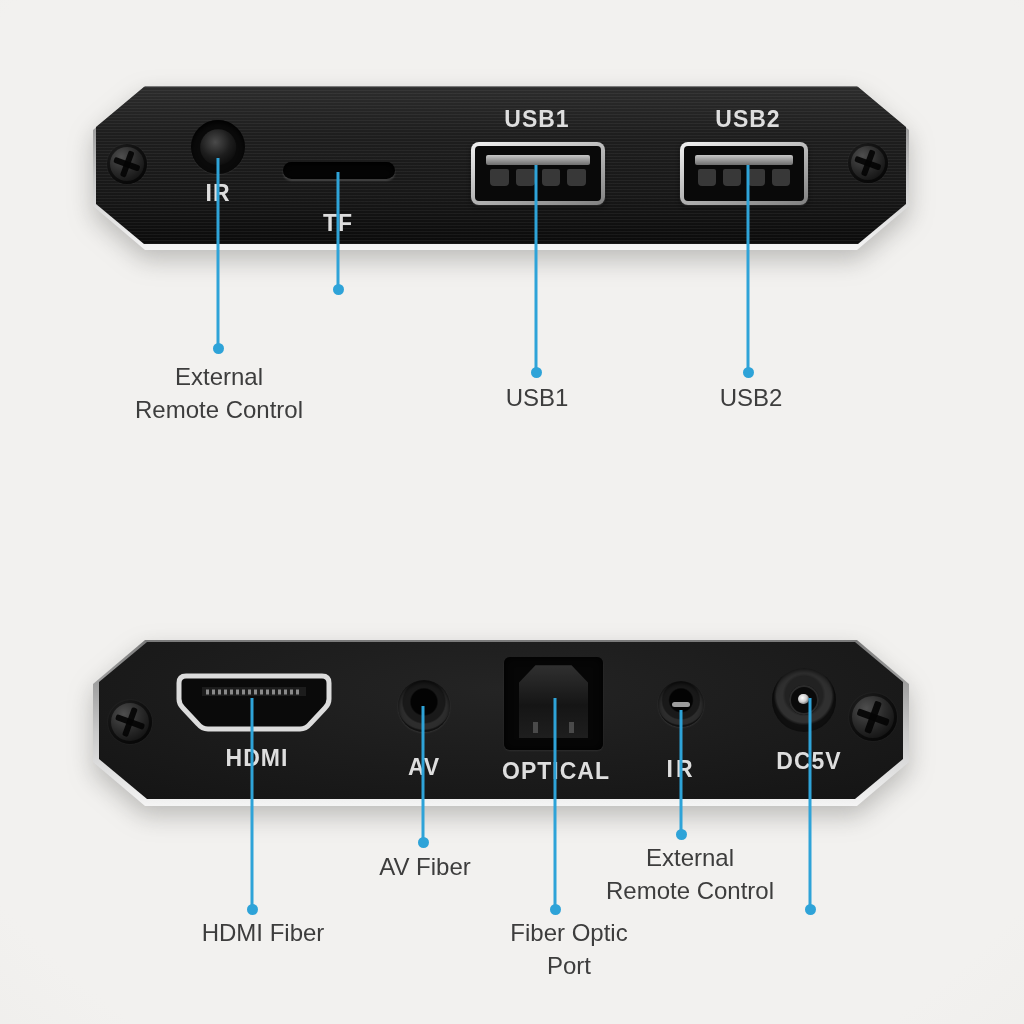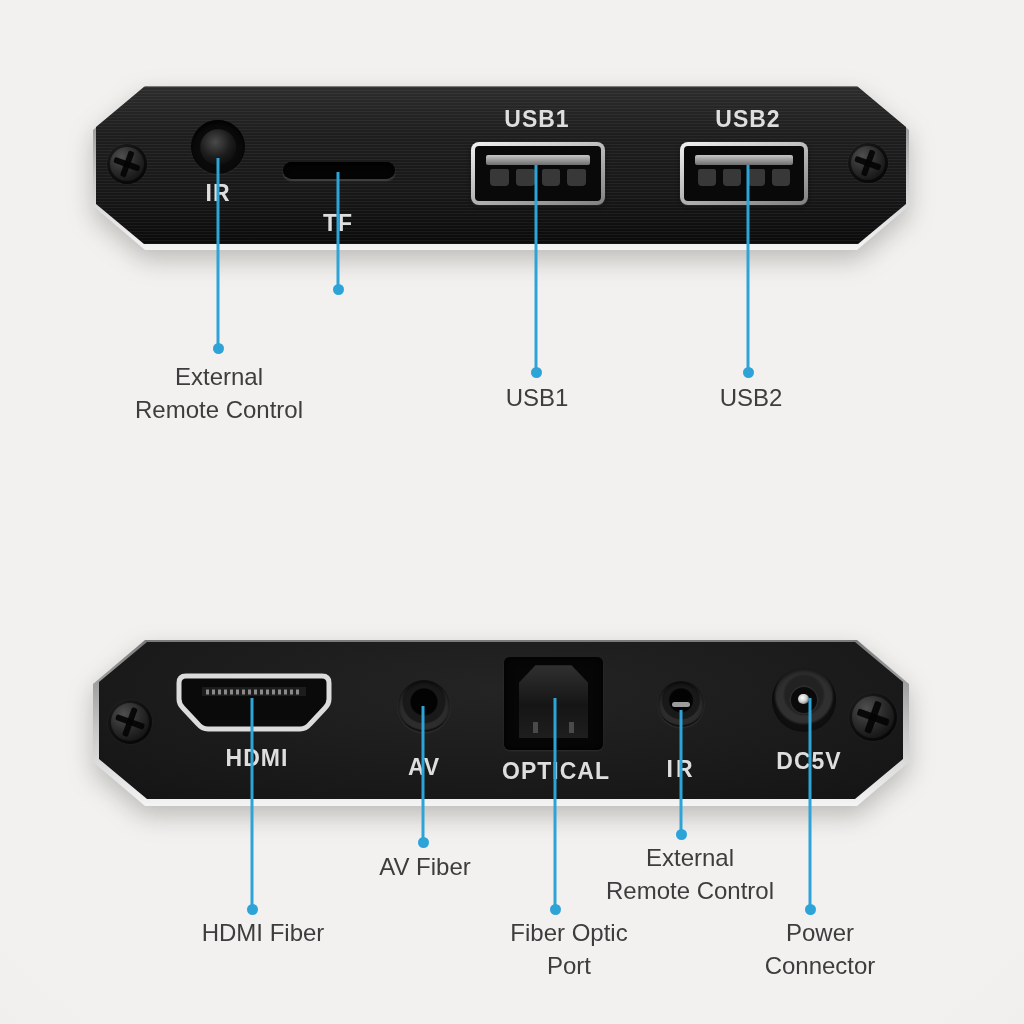--- a/index.html
+++ b/index.html
@@ -227,16 +227,14 @@
   <div class="leader" style="left:555px;top:698px;height:212px;"></div>
   <div class="leader" style="left:681px;top:710px;height:125px;"></div>
   <div class="leader" style="left:810px;top:698px;height:212px;"></div>
 
   <div class="callout" style="left:690px;top:841px;">External
 Remote Control</div>
   <div class="callout" style="left:425px;top:850px;">AV Fiber</div>
   <div class="callout" style="left:263px;top:916px;">HDMI Fiber</div>
   <div class="callout" style="left:569px;top:916px;">Fiber Optic
 Port</div>
-  <div class="callout" style="left:820px;top:916px;">Power
-Connector</div>
 
 </div>
 
 </body></html>

